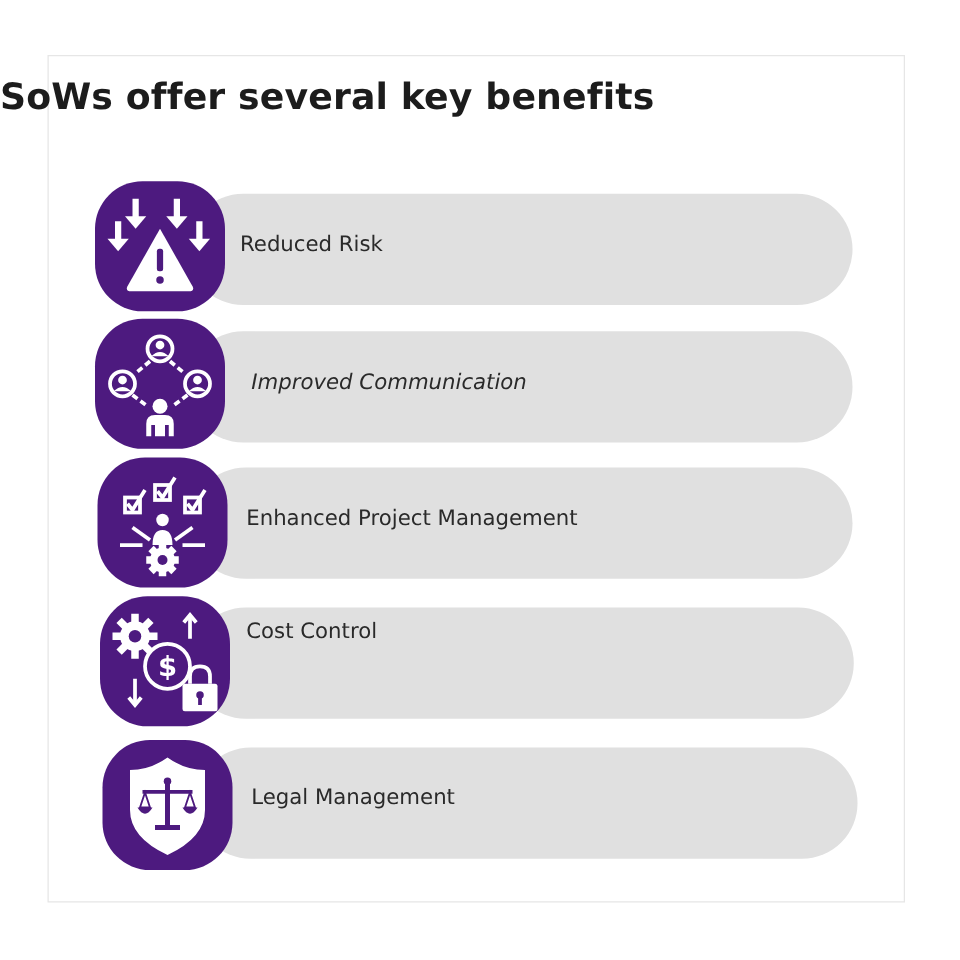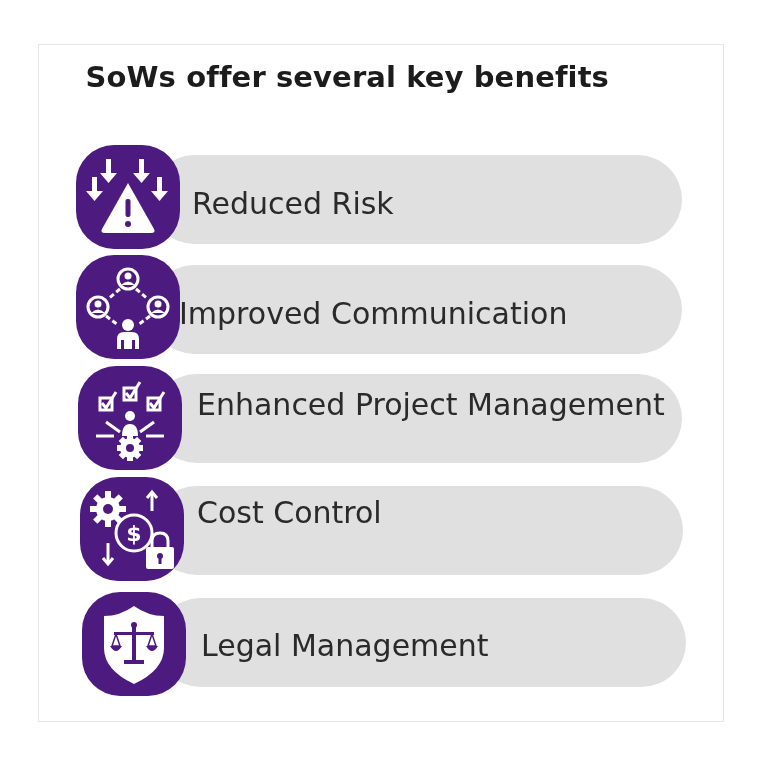--- a/index.html
+++ b/index.html
@@ -1,20 +1,20 @@
 <!DOCTYPE html>
 <html><head>
 <meta charset="utf-8">
 <style>
   html, body { margin: 0; padding: 0; background: #ffffff; }
   body { width: 768px; height: 768px; position: relative; overflow: hidden; font-family: "Liberation Sans", "DejaVu Sans", sans-serif; }
   .frame { position: absolute; left: 38px; top: 44px; width: 686px; height: 678px; border: 1.5px solid #e6e6e6; box-sizing: border-box; background: #fff; }
-  .title { position: absolute; left: 0; top: 60px; width: 609px; text-align: right; font-size: 29px; font-weight: 700; color: #1c1c1c; letter-spacing: 0.1px; font-family: "DejaVu Sans", "Liberation Sans", sans-serif; }
+  .title { position: absolute; left: 0; top: 60px; width: 609px; text-align: left; font-size: 29px; font-weight: 700; color: #1c1c1c; letter-spacing: 0.1px; font-family: "DejaVu Sans", "Liberation Sans", sans-serif; }
   .pill { position: absolute; background: #e0e0e0; border-radius: 45px; height: 89px; }
-  .label { position: absolute; font-size: 30px; color: #2a2a2a; white-space: nowrap; font-family: "DejaVu Sans", "Liberation Sans", sans-serif; }
+  .label { position: absolute; font-size: 17px; color: #2a2a2a; white-space: nowrap; font-family: "DejaVu Sans", "Liberation Sans", sans-serif; }
   .badge { position: absolute; width: 104px; height: 104px; border-radius: 38px; background: #4d1a7f; display: flex; align-items: center; justify-content: center; }
   .badge svg { width: 88px; height: 88px; }
 </style>
 </head>
 <body>
 
 <div class="frame"></div>
 <div class="title">SoWs offer several key benefits</div>
 
 <div class="pill" style="left:150px; top:155px; width:532px;"></div>
@@ -56,21 +56,21 @@
         <path d="M37 22 Q44 15 51 22 Z"></path>
       <circle cx="14" cy="41" r="3.5"></circle>
         <path d="M7 50 Q14 43 21 50 Z"></path>
       <circle cx="74" cy="41" r="3.5"></circle>
         <path d="M67 50 Q74 43 81 50 Z"></path>
       <circle cx="44" cy="62" r="6"></circle>
       <path d="M33 86 L33 76 Q33 69 40 69 L48 69 Q55 69 55 76 L55 86 L51 86 L51 77 L48 77 L48 86 L40 86 L40 77 L37 77 L37 86 Z"></path>
     </g>
   </svg>
 </div>
-<div class="label" style="left:179px; top:296px;">Improved Communication</div>
+<div class="label" style="left:201px; top:296px;font-style:italic;">Improved Communication</div>
 
 <div class="pill" style="left:152px; top:374px; width:530px;"></div>
 <div class="badge" style="left:78px; top:366px;">
   <svg viewBox="0 0 88 88">
     <g fill="none" stroke="#fff" stroke-width="3">
       <rect x="14" y="24" width="12" height="12"></rect>
       <rect x="38" y="14" width="12" height="12"></rect>
       <rect x="62" y="24" width="12" height="12"></rect>
       <polyline points="16,29 20,34 30,18"></polyline>
       <polyline points="40,19 44,24 54,8"></polyline>
@@ -85,21 +85,21 @@
       <path d="M36 62 Q36 50 44 50 Q52 50 52 62 Z"></path>
       <circle cx="44" cy="74" r="10"></circle>
       <rect x="41" y="61" width="6" height="26"></rect>
       <rect x="31" y="71" width="26" height="6"></rect>
       <rect x="41" y="61" width="6" height="26" transform="rotate(45 44 74)"></rect>
       <rect x="41" y="61" width="6" height="26" transform="rotate(-45 44 74)"></rect>
     </g>
     <circle cx="44" cy="74" r="4" fill="#4d1a7f"></circle>
   </svg>
 </div>
-<div class="label" style="left:197px; top:387px;text-align:center;">Enhanced Project Management</div>
+<div class="label" style="left:197px; top:405px;text-align:center;">Enhanced Project Management</div>
 
 <div class="pill" style="left:152px; top:486px; width:531px;"></div>
 <div class="badge" style="left:80px; top:477px;">
   <svg viewBox="0 0 88 88">
     <g fill="#fff">
       <circle cx="20" cy="24" r="12"></circle>
       <rect x="17" y="6" width="6" height="36"></rect>
       <rect x="2" y="21" width="36" height="6"></rect>
       <rect x="17" y="6" width="6" height="36" transform="rotate(45 20 24)"></rect>
       <rect x="17" y="6" width="6" height="36" transform="rotate(-45 20 24)"></rect>

